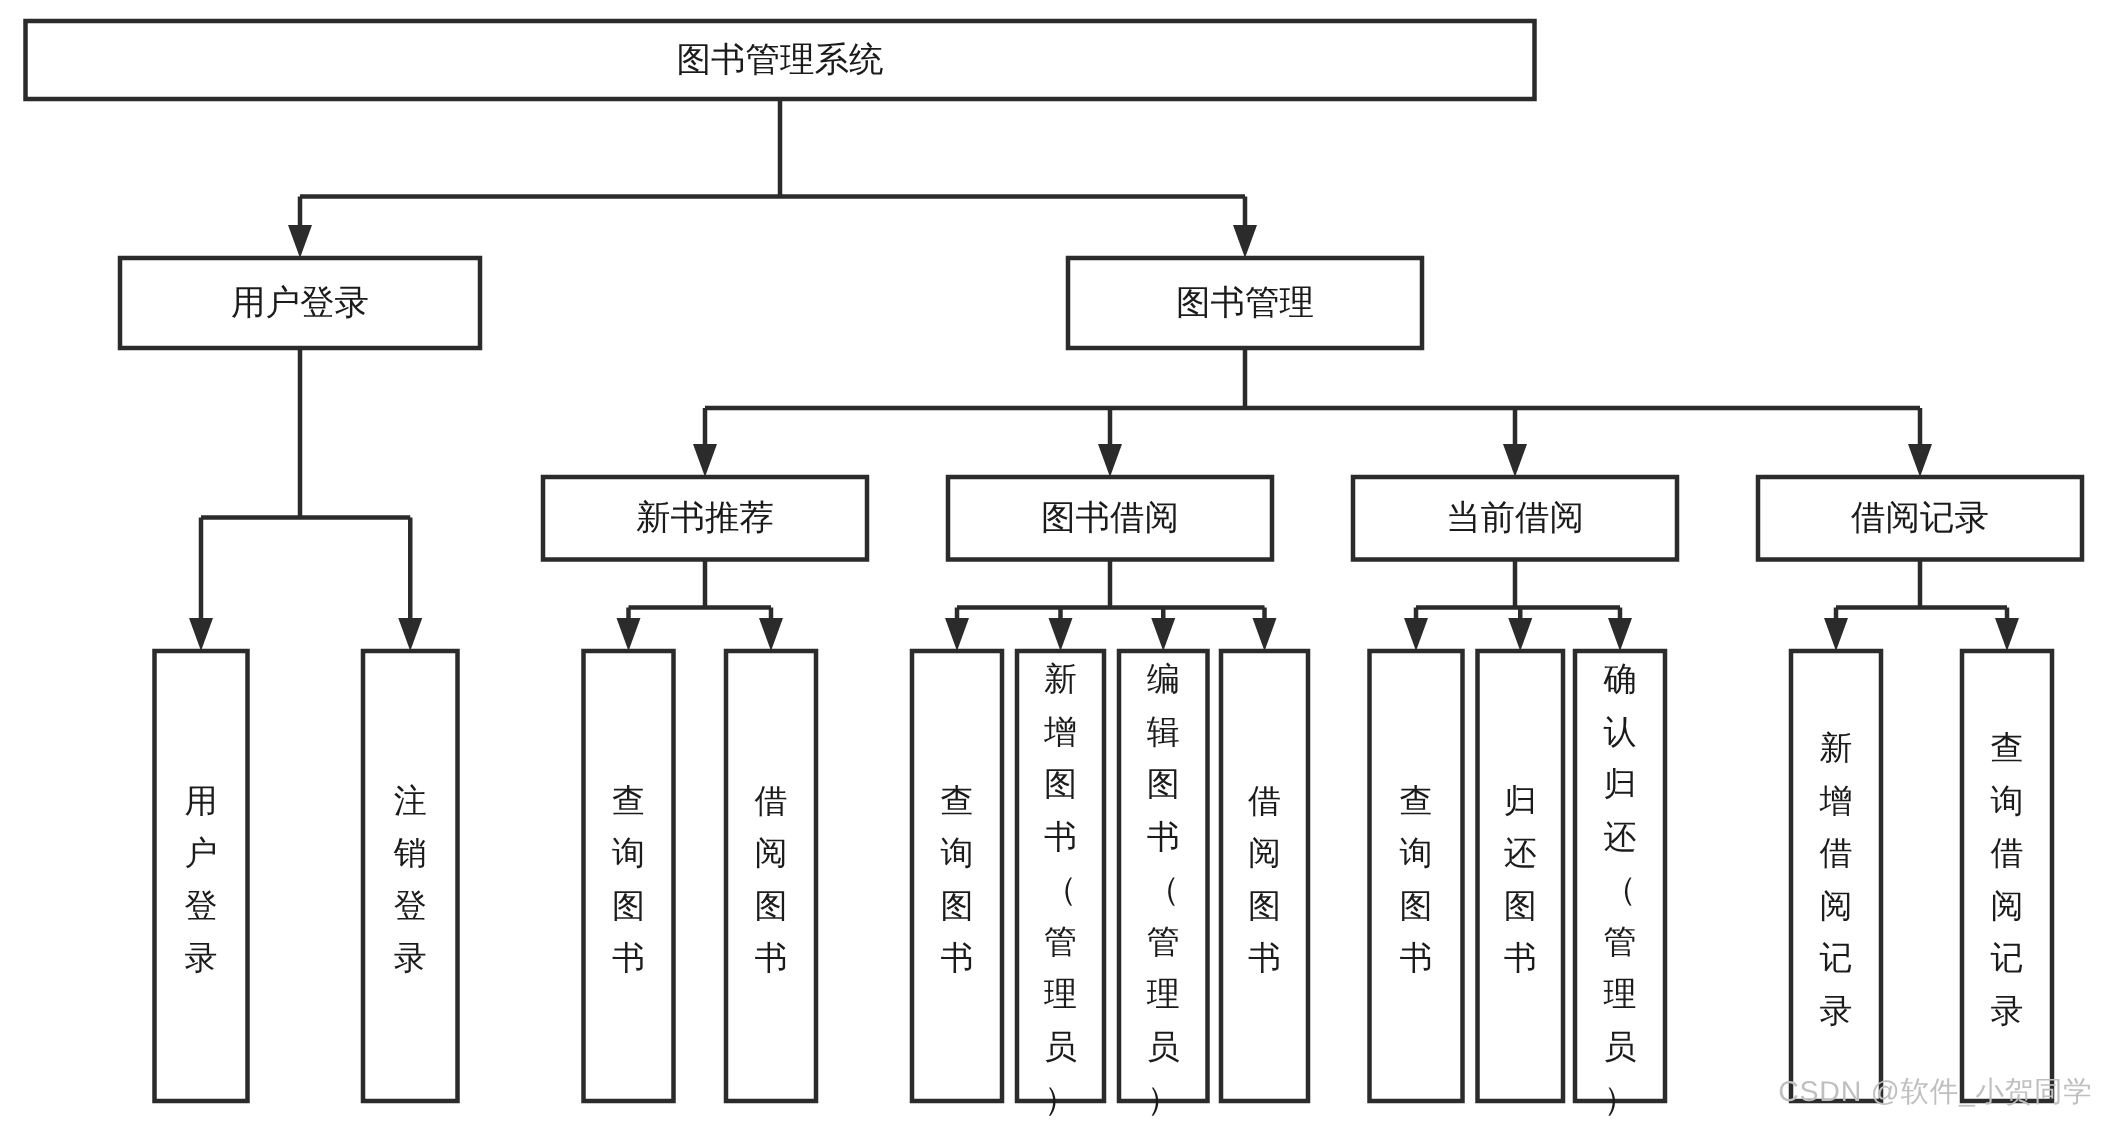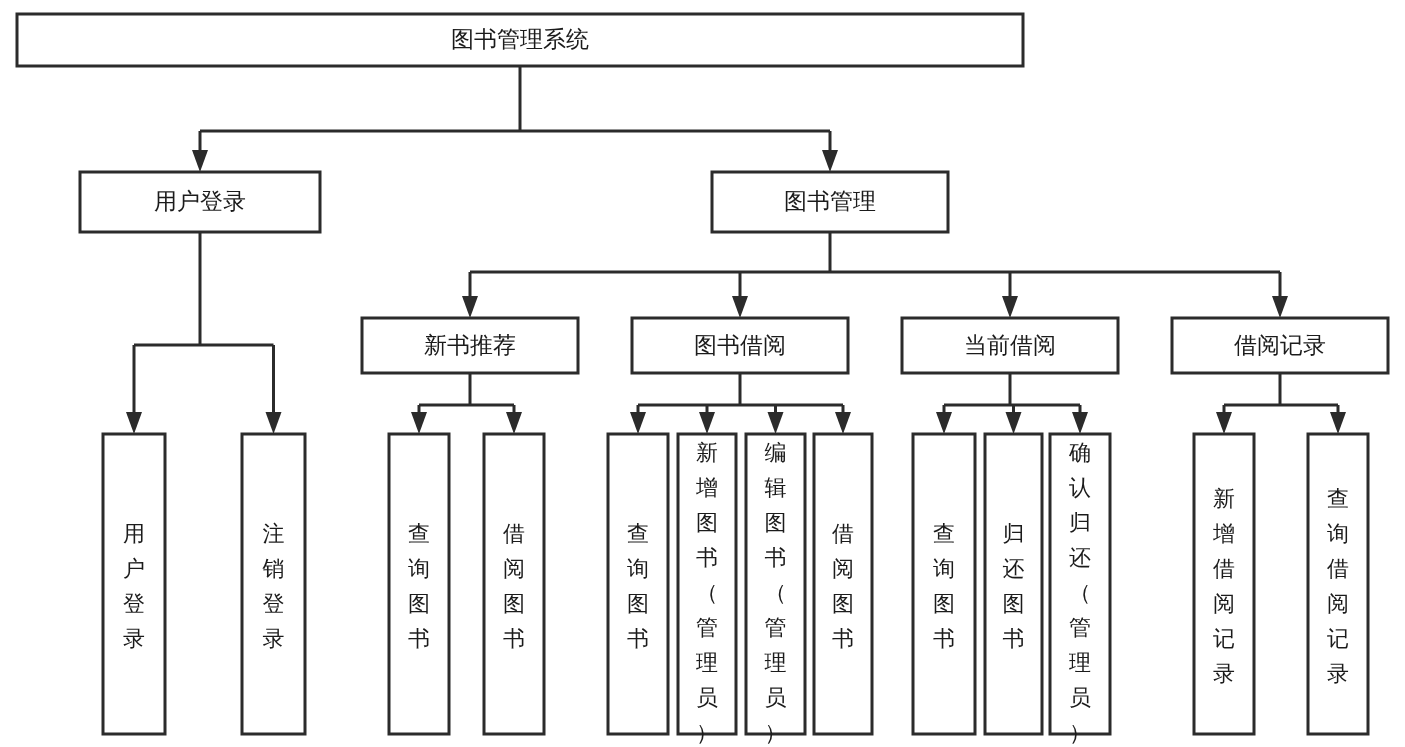--- a/index.html
+++ b/index.html
@@ -259,13 +259,14 @@
           <rect x="1308" y="434" width="60" height="300" class="node-rect"></rect>
           <text x="1338" y="506.3" class="node-label-v">查</text>
           <text x="1338" y="541.3" class="node-label-v">询</text>
           <text x="1338" y="576.3" class="node-label-v">借</text>
           <text x="1338" y="611.3" class="node-label-v">阅</text>
           <text x="1338" y="646.3" class="node-label-v">记</text>
           <text x="1338" y="681.3" class="node-label-v">录</text>
         </g>
       </g>
   </svg>
+  <div class="watermark">CSDN @软件_小贺同学</div>
 </div>
 
 </body></html>

